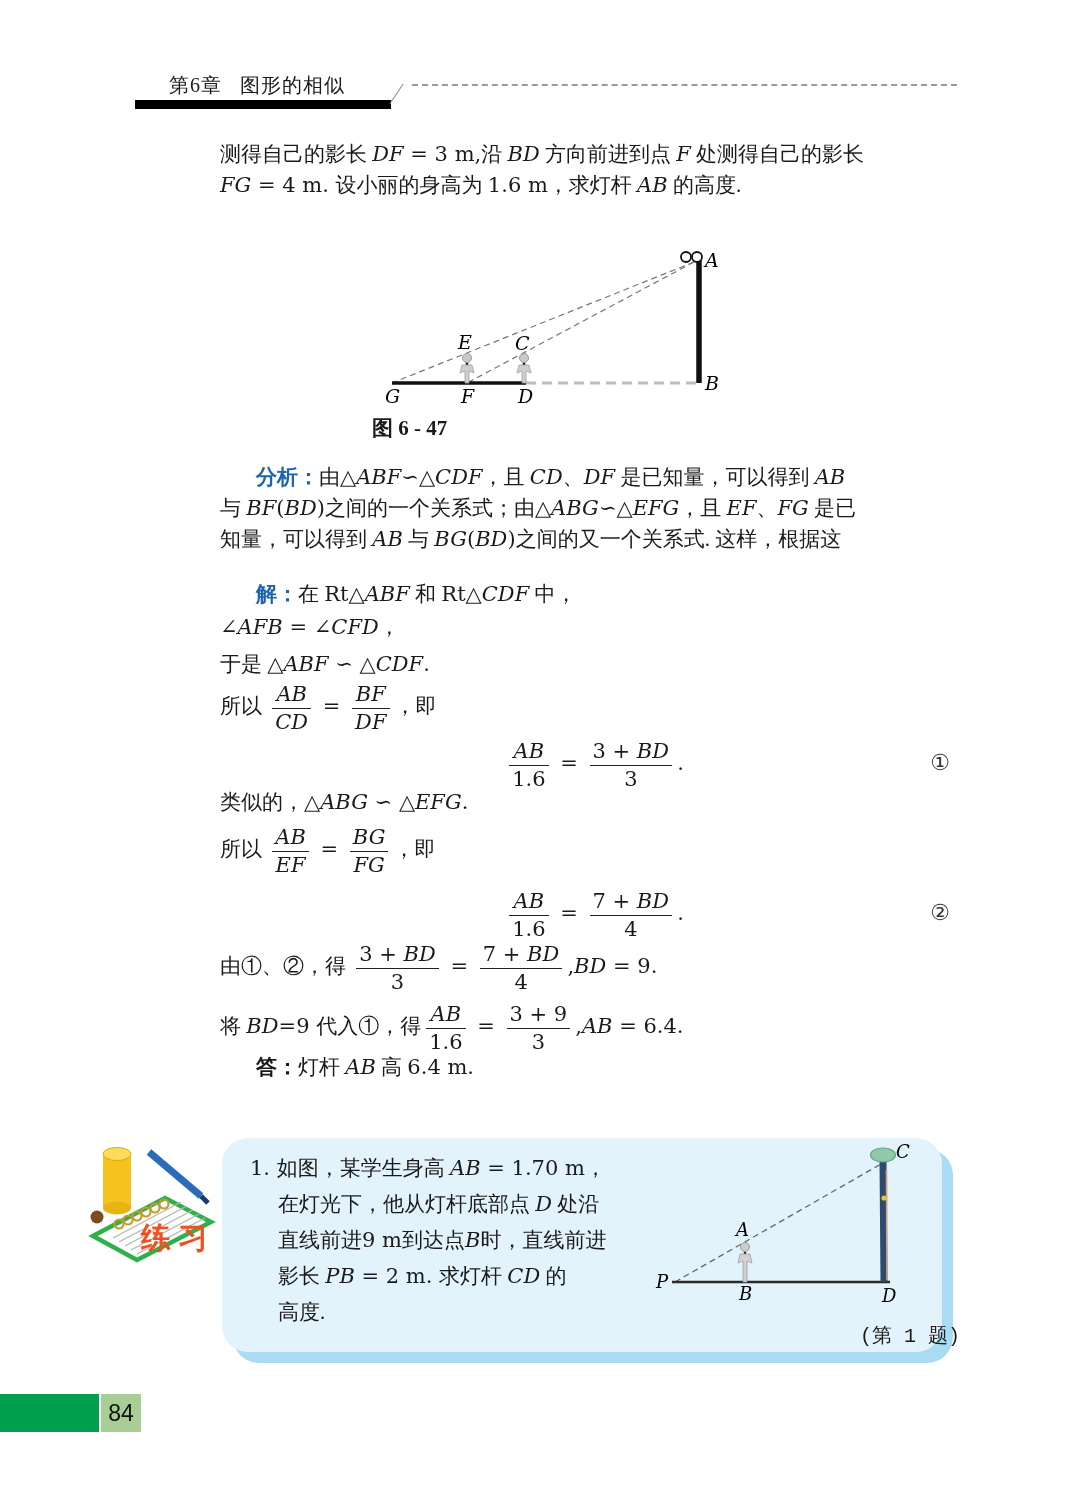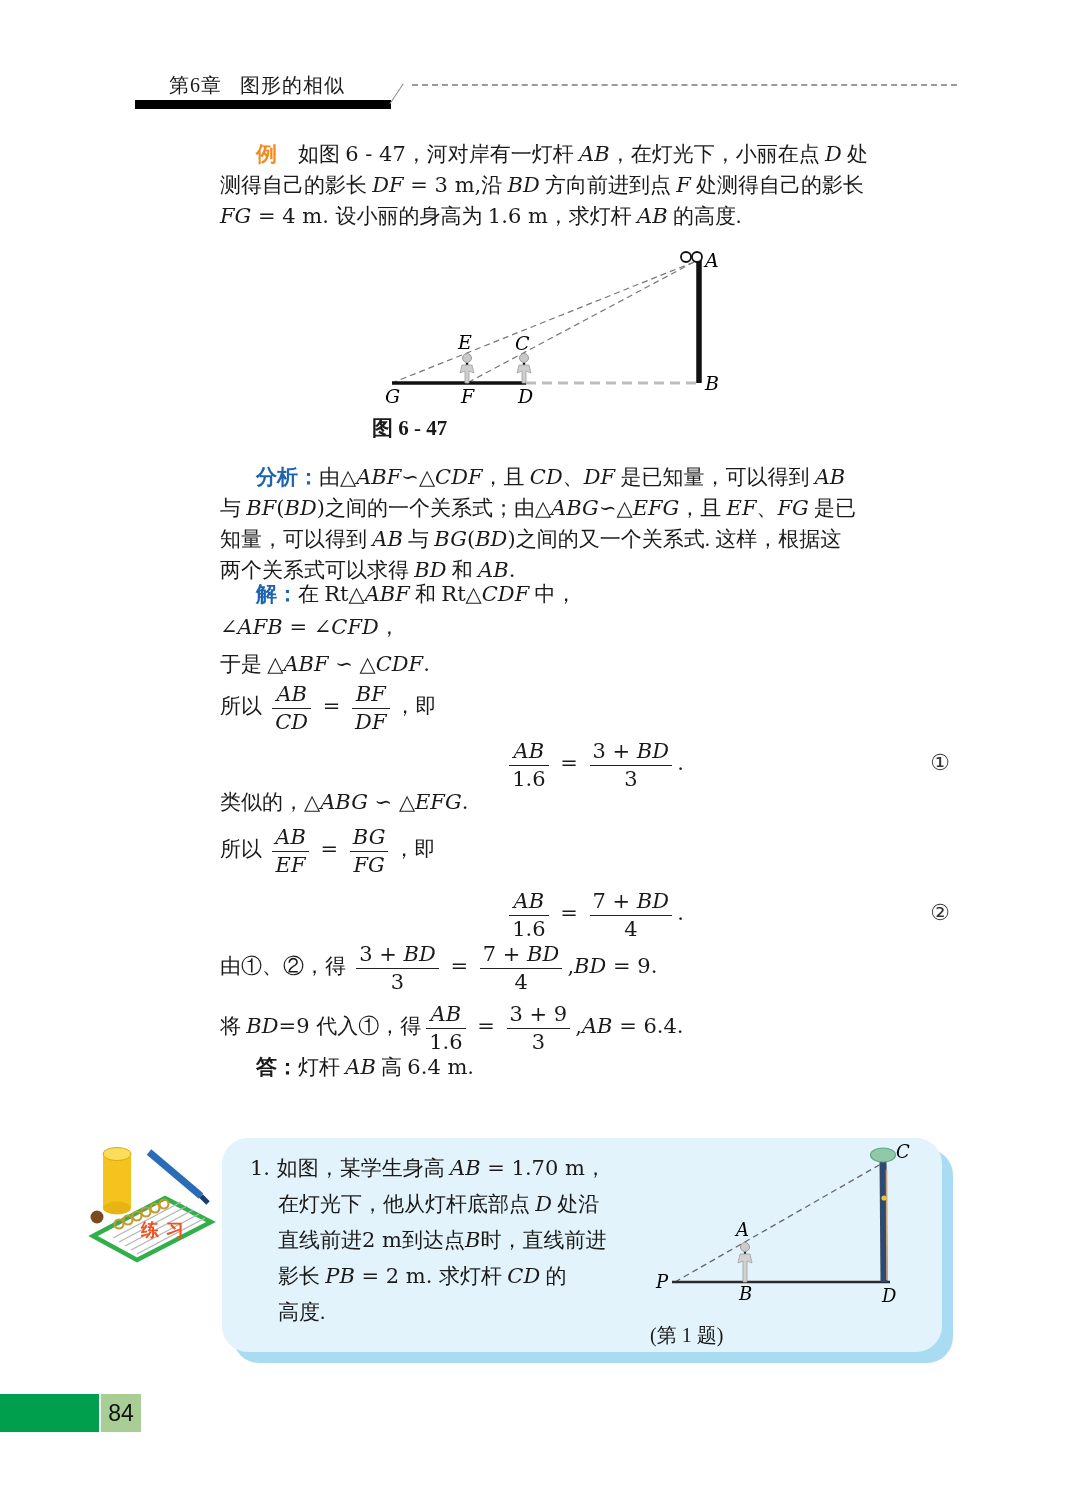--- a/index.html
+++ b/index.html
@@ -33,42 +33,41 @@
   .eqline{position:absolute;left:220px;width:748px;height:58px;line-height:58px;white-space:nowrap;}
   .disp{text-align:center;}
   .circnum{position:absolute;right:18px;top:0;height:58px;line-height:58px;font-size:22px;color:#333;}
   
   .figcap{font-weight:bold;text-align:left;font-size:21px;}
   
   .practice-box{
     left:222px;top:1138px;width:720px;height:214px;background:#e3f3fb;
     border-radius:26px;box-shadow:11px 11px 0 #a9dcf3;
   }
-  .practice-label{left:141px;top:1218px;font-size:18px;font-weight:bold;color:#f0501e;letter-spacing:7px;white-space:nowrap;}
+  .practice-label{left:141px;top:1218px;font-size:30px;font-weight:bold;color:#f0501e;letter-spacing:7px;white-space:nowrap;}
   .pline{position:absolute;left:250px;width:420px;height:36px;line-height:36px;white-space:nowrap;}
-  .pcap{left:650px;top:1322px;width:310px;text-align:left;font-size:20px;}
+  .pcap{left:650px;top:1322px;width:310px;text-align:right;font-size:20px;font-family:Liberation Mono, monospace;}
   
   .footer-bar{left:0;top:1394px;width:99px;height:38px;background:#009f4d;}
   .footer-pagebox{left:101px;top:1394px;width:40px;height:38px;background:#a8ce96;
     display:flex;align-items:center;justify-content:center;font-size:23px;color:#111;
     font-family:"Liberation Sans","DejaVu Sans",sans-serif;}
   svg text{font-family:"DejaVu Serif","Liberation Serif",serif;}
 </style>
 </head>
 <body>
 
 <div class="abs chapter-line">
   <span>第6章</span><span class="gap"></span><span>图形的相似</span>
 </div>
 <div class="abs chapter-bar"></div>
 <div class="abs chapter-slash"></div>
 <div class="abs chapter-dashes"></div>
 
 <div class="abs block" style="left:220px;top:139px;width:750px;">
-  <div class="bl indent"><span class="seg-ob">例</span><span class="seg-c">　如图 </span><span class="seg-r">6 - 47</span><span class="seg-c">，河对岸有一灯杆 </span><span class="seg-m">AB</span><span class="seg-c">，在灯光下，小丽在点 </span><span class="seg-m">D</span><span class="seg-c"> 处</span></div>
   <div class="bl"><span class="seg-c">测得自己的影长 </span><span class="seg-m">DF</span><span class="seg-r"> = 3 m,</span><span class="seg-c">沿 </span><span class="seg-m">BD</span><span class="seg-c"> 方向前进到点 </span><span class="seg-m">F</span><span class="seg-c"> 处测得自己的影长</span></div>
   <div class="bl"><span class="seg-m">FG</span><span class="seg-r"> = 4 m. </span><span class="seg-c">设小丽的身高为 </span><span class="seg-r">1.6 m</span><span class="seg-c">，求灯杆 </span><span class="seg-m">AB</span><span class="seg-c"> 的高度.</span></div>
 </div>
 
 <svg class="abs" style="left:372px;top:245px;" width="360" height="165" viewBox="0 0 360 165">
 
   <line x1="322" y1="17" x2="20" y2="138" stroke="#777" stroke-width="1.2" stroke-dasharray="6,4"></line>
   <line x1="322" y1="17" x2="95" y2="138" stroke="#777" stroke-width="1.2" stroke-dasharray="6,4"></line>
 
   <line x1="20" y1="138" x2="154" y2="138" stroke="#111" stroke-width="3.5"></line>
@@ -93,21 +92,20 @@
   <text x="86" y="104" font-size="19" font-style="italic">E</text>
   <text x="89" y="158" font-size="19" font-style="italic">F</text>
   <text x="13" y="158" font-size="19" font-style="italic">G</text>
 </svg>
 <div class="abs figcap" style="left:372px;top:414px;width:360px;">图 6 - 47</div>
 
 <div class="abs block" style="left:220px;top:462px;width:750px;">
   <div class="bl indent"><span class="seg-bb">分析：</span><span class="seg-c">由</span><span class="seg-r">△</span><span class="seg-m">ABF</span><span class="seg-r">∽△</span><span class="seg-m">CDF</span><span class="seg-c">，且 </span><span class="seg-m">CD</span><span class="seg-c">、</span><span class="seg-m">DF</span><span class="seg-c"> 是已知量，可以得到 </span><span class="seg-m">AB</span></div>
   <div class="bl"><span class="seg-c">与 </span><span class="seg-m">BF</span><span class="seg-r">(</span><span class="seg-m">BD</span><span class="seg-r">)</span><span class="seg-c">之间的一个关系式；由</span><span class="seg-r">△</span><span class="seg-m">ABG</span><span class="seg-r">∽△</span><span class="seg-m">EFG</span><span class="seg-c">，且 </span><span class="seg-m">EF</span><span class="seg-c">、</span><span class="seg-m">FG</span><span class="seg-c"> 是已</span></div>
   <div class="bl"><span class="seg-c">知量，可以得到 </span><span class="seg-m">AB</span><span class="seg-c"> 与 </span><span class="seg-m">BG</span><span class="seg-r">(</span><span class="seg-m">BD</span><span class="seg-r">)</span><span class="seg-c">之间的又一个关系式. 这样，根据这</span></div>
-  <div class="bl"><span class="seg-c">两个关系式可以求得 </span><span class="seg-m">BD</span><span class="seg-c"> 和 </span><span class="seg-m">AB</span><span class="seg-r">.</span></div>
 </div>
 
 <div class="tline indent" style="top:579px;"><span class="seg-bb">解：</span><span class="seg-c">在 </span><span class="seg-r">Rt△</span><span class="seg-m">ABF</span><span class="seg-c"> 和 </span><span class="seg-r">Rt△</span><span class="seg-m">CDF</span><span class="seg-c"> 中，</span></div>
 <div class="tline" style="top:612px;"><span class="seg-r">∠</span><span class="seg-m">AFB</span><span class="seg-r"> = </span><span class="seg-r">∠</span><span class="seg-m">CFD</span><span class="seg-c">，</span></div>
 <div class="tline" style="top:649px;"><span class="seg-c">于是 </span><span class="seg-r">△</span><span class="seg-m">ABF</span><span class="seg-r"> ∽ </span><span class="seg-r">△</span><span class="seg-m">CDF</span><span class="seg-r">.</span></div>
 
 <div class="eqline" style="top:677px;">
   <span><span class="seg-c">所以 </span></span><span class="frac"><span class="num"><span class="seg-m">AB</span></span><span class="den"><span class="seg-m">CD</span></span></span><span><span class="seg-r"> = </span></span><span class="frac"><span class="num"><span class="seg-m">BF</span></span><span class="den"><span class="seg-m">DF</span></span></span><span><span class="seg-c">，即</span></span>
 </div>
 
@@ -163,21 +161,21 @@
       <circle cx="70" cy="70" r="4.5"></circle>
       <circle cx="79" cy="66" r="4.5"></circle>
   </g>
 </svg>
 <div class="abs practice-label">练习</div>
 
 <div class="abs practice-box"></div>
 
 <div class="pline" style="top:1150px;"><span class="seg-r">1. </span><span class="seg-c">如图，某学生身高 </span><span class="seg-m">AB</span><span class="seg-r"> = 1.70 m</span><span class="seg-c">，</span></div>
 <div class="pline" style="top:1186px;padding-left:28px;"><span class="seg-c">在灯光下，他从灯杆底部点 </span><span class="seg-m">D</span><span class="seg-c"> 处沿</span></div>
-<div class="pline" style="top:1222px;padding-left:28px;"><span class="seg-c">直线前进</span><span class="seg-r">2 m</span><span class="seg-c">到达点</span><span class="seg-m">B</span><span class="seg-c">时，直线前进</span></div>
+<div class="pline" style="top:1222px;padding-left:28px;"><span class="seg-c">直线前进</span><span class="seg-r">9 m</span><span class="seg-c">到达点</span><span class="seg-m">B</span><span class="seg-c">时，直线前进</span></div>
 <div class="pline" style="top:1258px;padding-left:28px;"><span class="seg-c">影长 </span><span class="seg-m">PB</span><span class="seg-r"> = 2 m. </span><span class="seg-c">求灯杆 </span><span class="seg-m">CD</span><span class="seg-c"> 的</span></div>
 <div class="pline" style="top:1294px;padding-left:28px;"><span class="seg-c">高度.</span></div>
 
 <svg class="abs" style="left:650px;top:1140px;" width="310" height="175" viewBox="0 0 310 175">
 
   <line x1="25" y1="142" x2="231" y2="24" stroke="#666" stroke-width="1.3" stroke-dasharray="6,4"></line>
 
   <line x1="22" y1="142" x2="240" y2="142" stroke="#2b2b2b" stroke-width="2.6"></line>
 
   <line x1="233" y1="20" x2="234" y2="142" stroke="#2f4a6e" stroke-width="7"></line>

